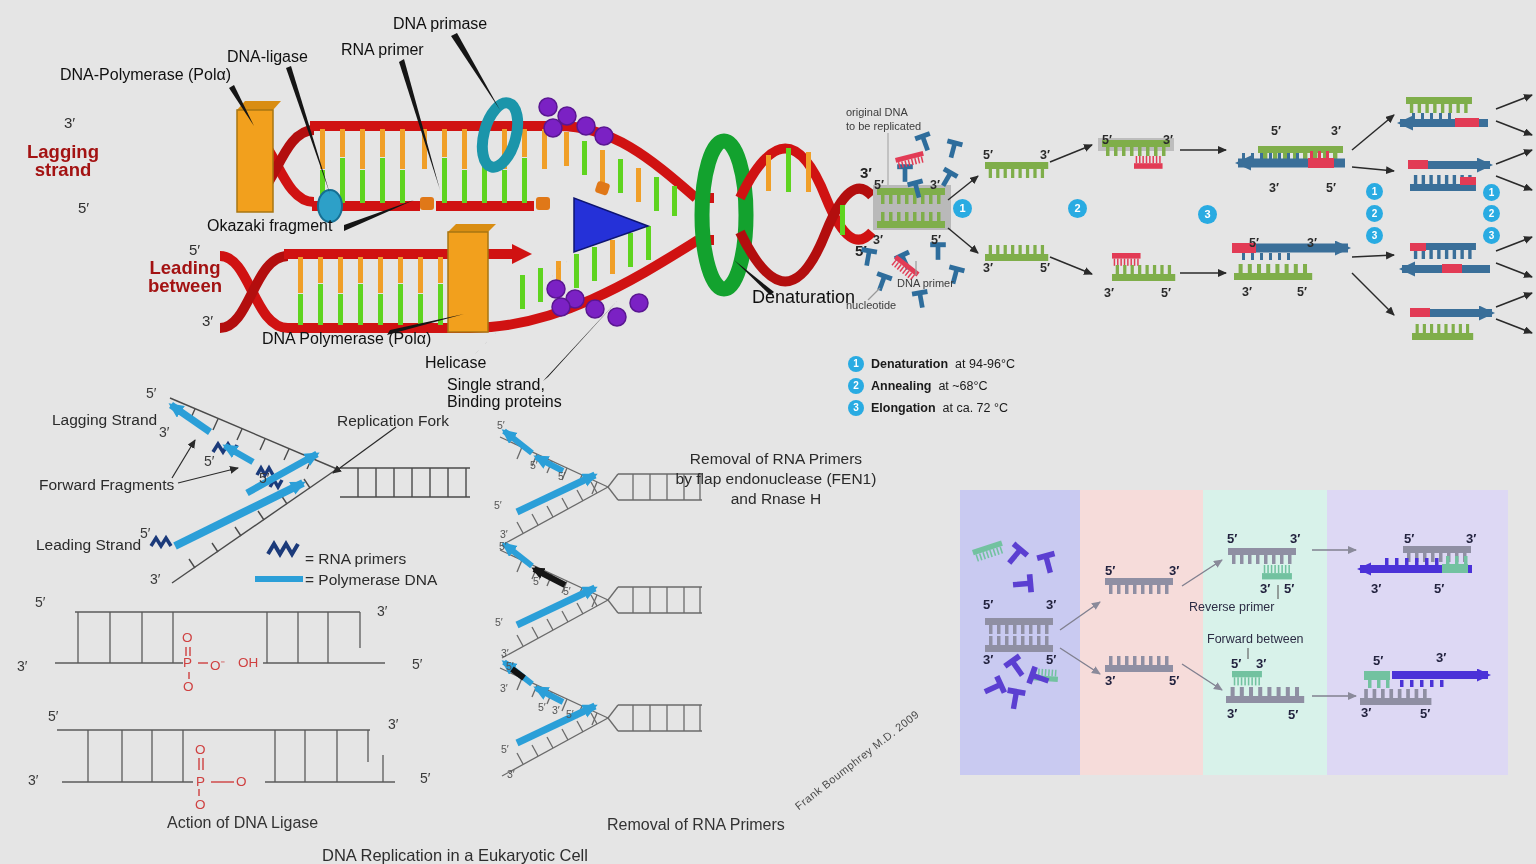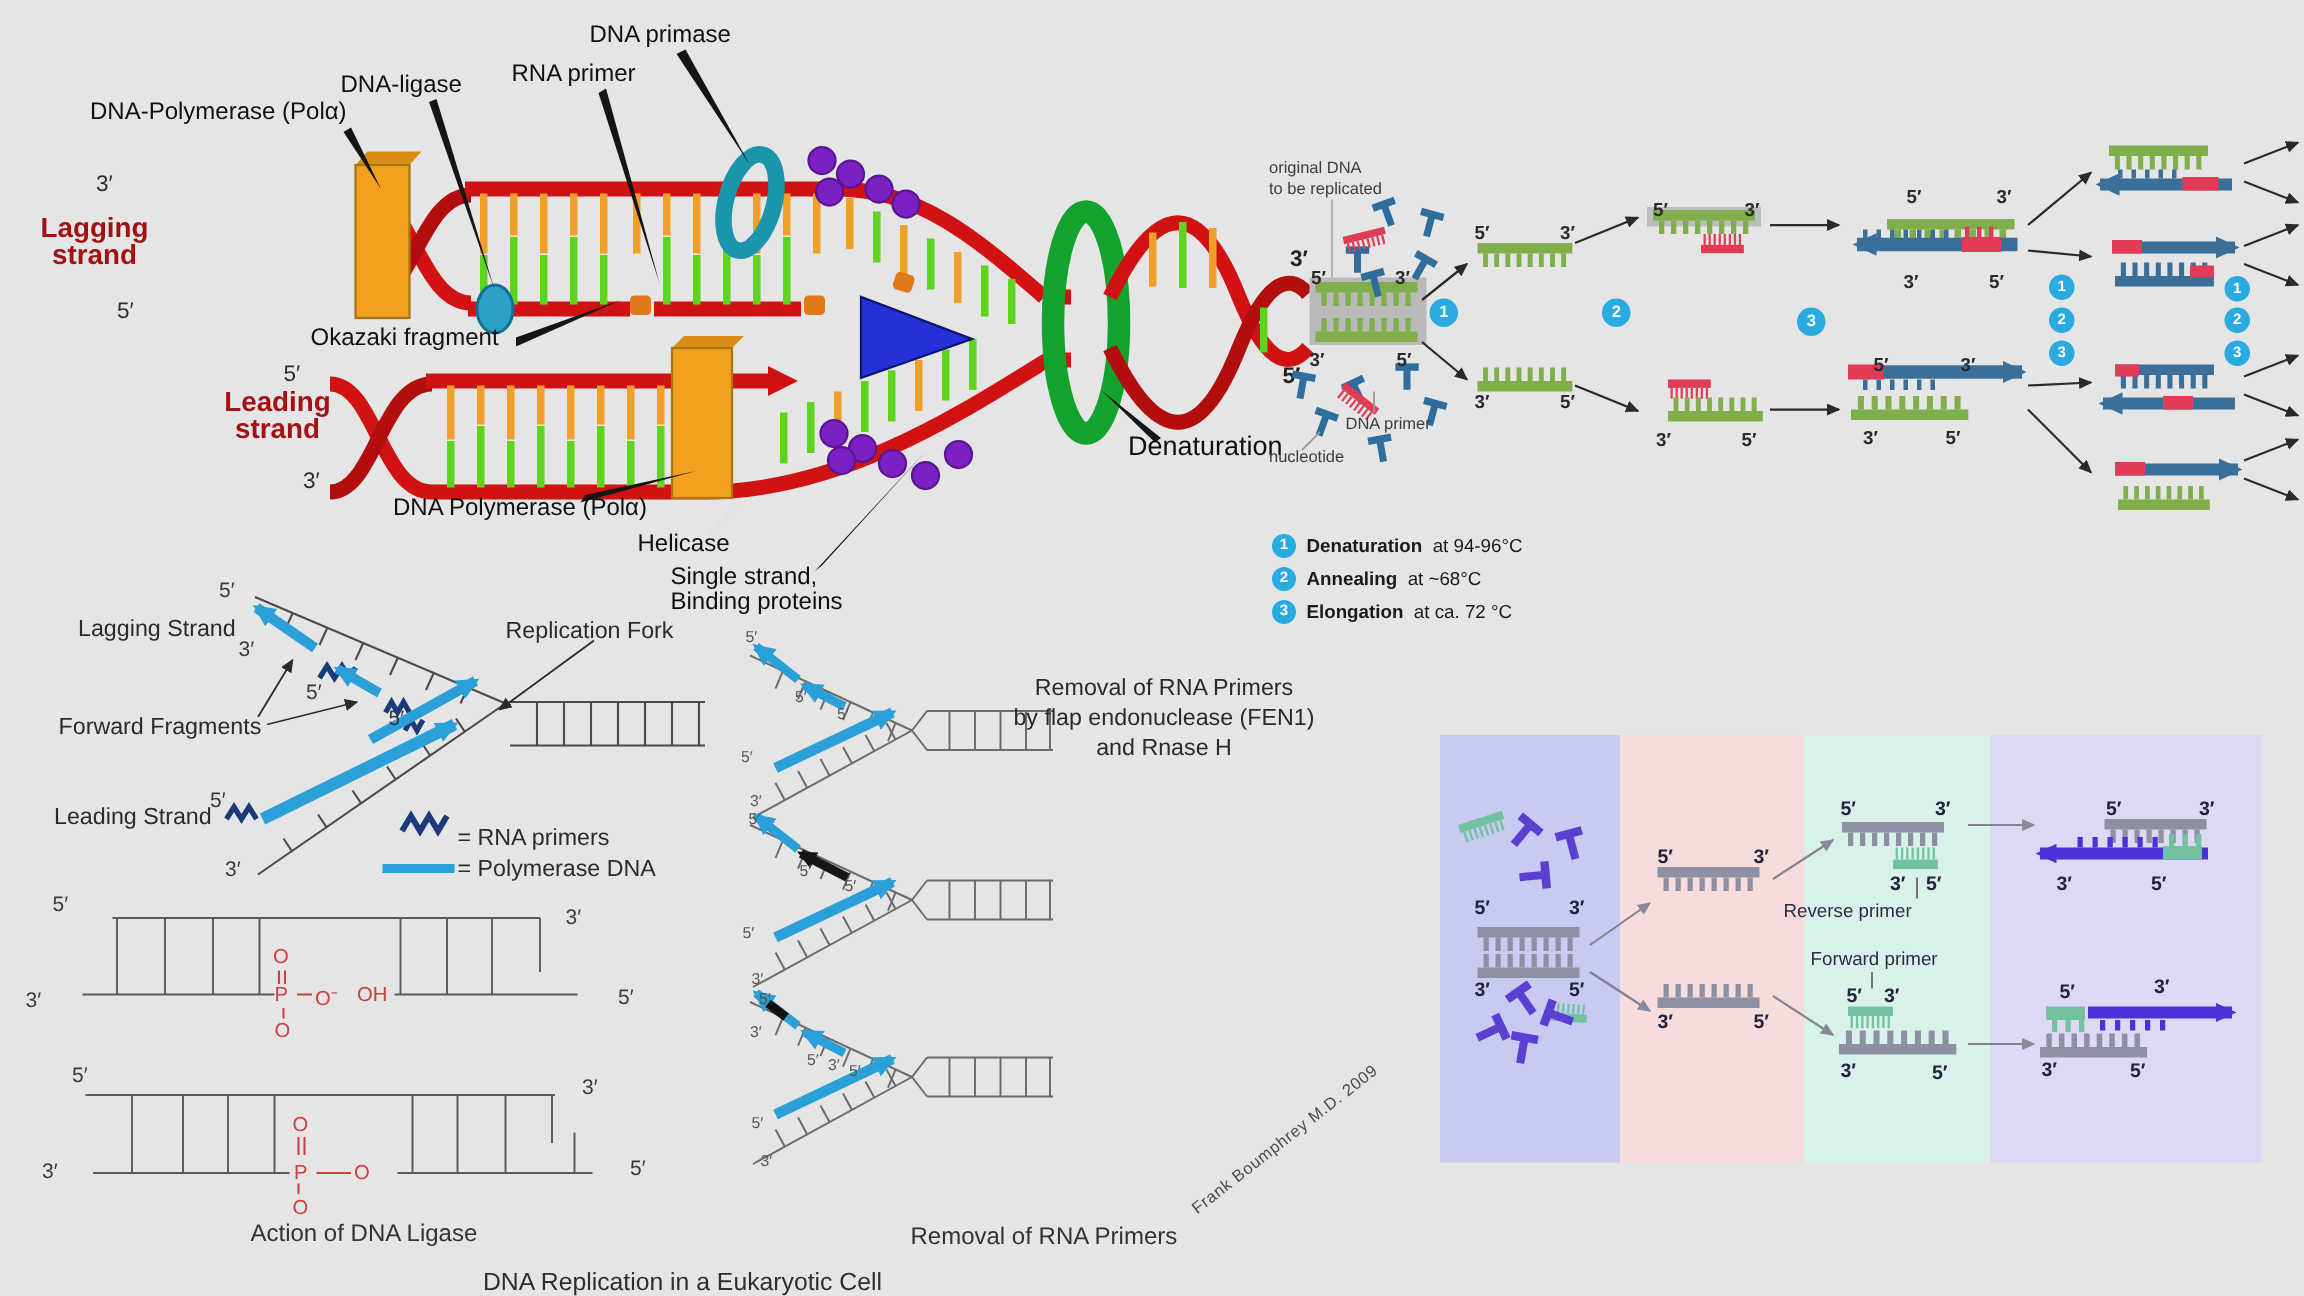--- a/index.html
+++ b/index.html
@@ -214,21 +214,21 @@
 <span class="f1" style="left:341px;top:41px">RNA primer</span>
 <span class="f1" style="left:227px;top:48px">DNA-ligase</span>
 <span class="f1" style="left:60px;top:66px">DNA-Polymerase (Polα)</span>
 <span class="pr g2" style="left:64px;top:114px">3′</span>
 <span class="redlbl" style="left:22px;top:143px;width:82px">Lagging
 strand</span>
 <span class="pr g2" style="left:78px;top:199px">5′</span>
 <span class="pr g2" style="left:189px;top:241px">5′</span>
 <span class="f1" style="left:207px;top:217px">Okazaki fragment</span>
 <span class="redlbl" style="left:145px;top:259px;width:80px">Leading
-strand</span>
+between</span>
 <span class="pr g2" style="left:202px;top:312px">3′</span>
 <span class="f1" style="left:262px;top:330px">DNA Polymerase (Polα)</span>
 <span class="f1" style="left:425px;top:354px">Helicase</span>
 <span class="f1" style="left:447px;top:376px">Single strand,
 Binding proteins</span>
 <span class="f1" style="left:752px;top:288px;font-size:18px">Denaturation</span>
 <span class="pr big" style="left:860px;top:164px">3′</span>
 <span class="pr big" style="left:855px;top:242px">5′</span>
 
 <svg width="696" height="270" style="left:840px;top:85px">
@@ -657,21 +657,21 @@
 <span class="pr nav" style="left:1046px;top:652px">5′</span>
 <span class="pr nav" style="left:1105px;top:563px">5′</span>
 <span class="pr nav" style="left:1169px;top:563px">3′</span>
 <span class="pr nav" style="left:1105px;top:673px">3′</span>
 <span class="pr nav" style="left:1169px;top:673px">5′</span>
 <span class="pr nav" style="left:1227px;top:531px">5′</span>
 <span class="pr nav" style="left:1290px;top:531px">3′</span>
 <span class="pr nav" style="left:1260px;top:581px">3′</span>
 <span class="pr nav" style="left:1284px;top:581px">5′</span>
 <span class="pn" style="left:1189px;top:600px">Reverse primer</span>
-<span class="pn" style="left:1207px;top:632px">Forward primer</span>
+<span class="pn" style="left:1207px;top:632px">Forward between</span>
 <span class="pr nav" style="left:1231px;top:656px">5′</span>
 <span class="pr nav" style="left:1256px;top:656px">3′</span>
 <span class="pr nav" style="left:1227px;top:706px">3′</span>
 <span class="pr nav" style="left:1288px;top:707px">5′</span>
 <span class="pr nav" style="left:1404px;top:531px">5′</span>
 <span class="pr nav" style="left:1466px;top:531px">3′</span>
 <span class="pr nav" style="left:1371px;top:581px">3′</span>
 <span class="pr nav" style="left:1434px;top:581px">5′</span>
 <span class="pr nav" style="left:1373px;top:653px">5′</span>
 <span class="pr nav" style="left:1436px;top:650px">3′</span>

